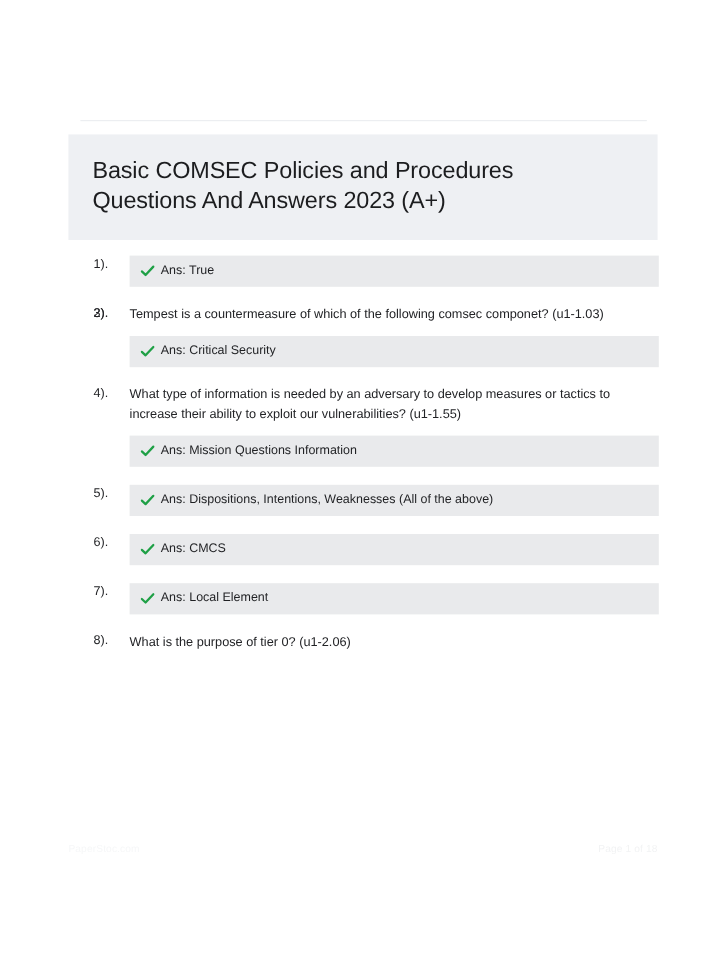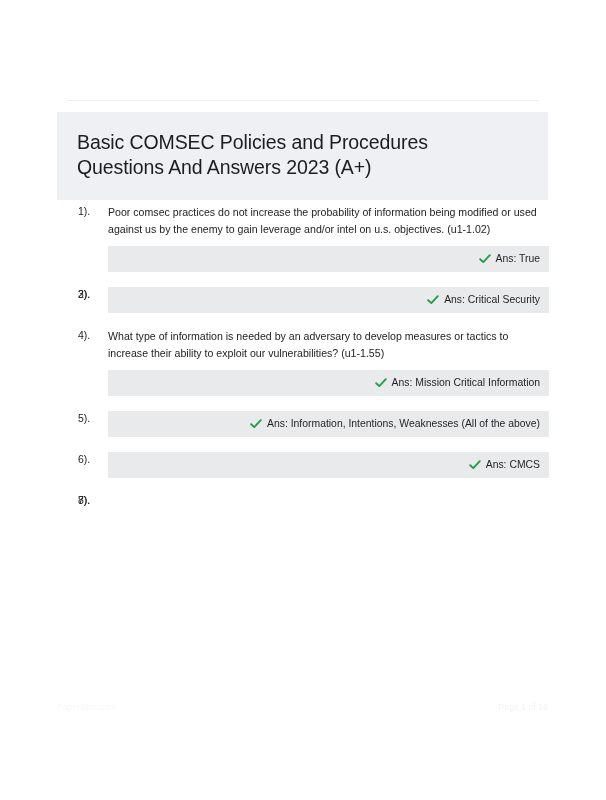--- a/index.html
+++ b/index.html
@@ -94,21 +94,20 @@
 
   .ans-box {
     margin-top: 9px;
     margin-left: 0px;
     background: #e9eaec;
     padding: 6px 9px 6px 9px;
     box-sizing: border-box;
     display: flex;
     align-items: center;
     min-height: 21px;
-    justify-content: flex-end;
   }
 
   .ans-check {
     flex: 0 0 auto;
     width: 12px;
     height: 12px;
     margin-right: 5px;
     display: inline-block;
     position: relative;
     top: 0px;
@@ -155,39 +154,39 @@
   <div class="title-band">
     <h1 class="title-text">Basic COMSEC Policies and Procedures
 Questions And Answers 2023 (A+)</h1>
   </div>
 
   <div class="qa-list">
 
     <div class="qa-item">
       <div class="q-num">1).</div>
       <div class="q-body">
-        <p class="q-text">Poor comsec practices do not increase the probability of information being modified or used against us by the enemy to gain leverage and/or intel on u.s. objectives. (u1-1.02)</p>
         <div class="ans-box">
           <span class="ans-check">
             <svg width="12" height="12" viewBox="0 0 12 12">
                 <path d="M1.2 6.2 L4.3 9.1 L10.8 2.2" stroke="#1fa046" stroke-width="1.9" fill="none" stroke-linecap="round" stroke-linejoin="round"></path>
               </svg>
           </span>
           <span class="ans-text">Ans: True</span>
         </div>
       </div>
     </div>
 
     <div class="qa-item">
       <div class="q-num">2).</div>
     </div>
 
     <div class="qa-item">
       <div class="q-num">3).</div>
       <div class="q-body">
+        <p class="q-text">Tempest is a countermeasure of which of the following comsec componet? (u1-1.03)</p>
         <div class="ans-box">
           <span class="ans-check">
             <svg width="12" height="12" viewBox="0 0 12 12">
                 <path d="M1.2 6.2 L4.3 9.1 L10.8 2.2" stroke="#1fa046" stroke-width="1.9" fill="none" stroke-linecap="round" stroke-linejoin="round"></path>
               </svg>
           </span>
           <span class="ans-text">Ans: Critical Security</span>
         </div>
       </div>
     </div>
@@ -195,35 +194,35 @@
     <div class="qa-item">
       <div class="q-num">4).</div>
       <div class="q-body">
         <p class="q-text">What type of information is needed by an adversary to develop measures or tactics to increase their ability to exploit our vulnerabilities? (u1-1.55)</p>
         <div class="ans-box">
           <span class="ans-check">
             <svg width="12" height="12" viewBox="0 0 12 12">
                 <path d="M1.2 6.2 L4.3 9.1 L10.8 2.2" stroke="#1fa046" stroke-width="1.9" fill="none" stroke-linecap="round" stroke-linejoin="round"></path>
               </svg>
           </span>
-          <span class="ans-text">Ans: Mission Critical Information</span>
+          <span class="ans-text">Ans: Mission Questions Information</span>
         </div>
       </div>
     </div>
 
     <div class="qa-item">
       <div class="q-num">5).</div>
       <div class="q-body">
         <div class="ans-box">
           <span class="ans-check">
             <svg width="12" height="12" viewBox="0 0 12 12">
                 <path d="M1.2 6.2 L4.3 9.1 L10.8 2.2" stroke="#1fa046" stroke-width="1.9" fill="none" stroke-linecap="round" stroke-linejoin="round"></path>
               </svg>
           </span>
-          <span class="ans-text">Ans: Information, Intentions, Weaknesses (All of the above)</span>
+          <span class="ans-text">Ans: Dispositions, Intentions, Weaknesses (All of the above)</span>
         </div>
       </div>
     </div>
 
     <div class="qa-item">
       <div class="q-num">6).</div>
       <div class="q-body">
         <div class="ans-box">
           <span class="ans-check">
             <svg width="12" height="12" viewBox="0 0 12 12">
@@ -231,25 +230,36 @@
               </svg>
           </span>
           <span class="ans-text">Ans: CMCS</span>
         </div>
       </div>
     </div>
 
     <div class="qa-item">
       <div class="q-num">7).</div>
       <div class="q-body">
+        <div class="ans-box">
+          <span class="ans-check">
+            <svg width="12" height="12" viewBox="0 0 12 12">
+                <path d="M1.2 6.2 L4.3 9.1 L10.8 2.2" stroke="#1fa046" stroke-width="1.9" fill="none" stroke-linecap="round" stroke-linejoin="round"></path>
+              </svg>
+          </span>
+          <span class="ans-text">Ans: Local Element</span>
+        </div>
       </div>
     </div>
 
     <div class="qa-item">
       <div class="q-num">8).</div>
+      <div class="q-body">
+        <p class="q-text">What is the purpose of tier 0? (u1-2.06)</p>
+      </div>
     </div>
 
   </div>
 
   <div class="footer">
     <span class="footer-left">PaperStoc.com</span>
     <span class="footer-right">Page 1 of 18</span>
   </div>
 
 </div>

